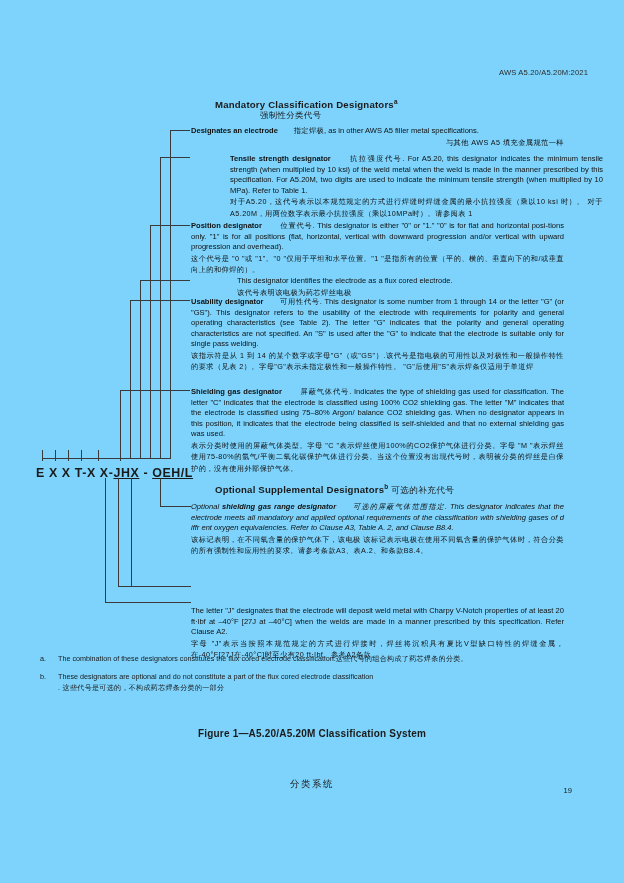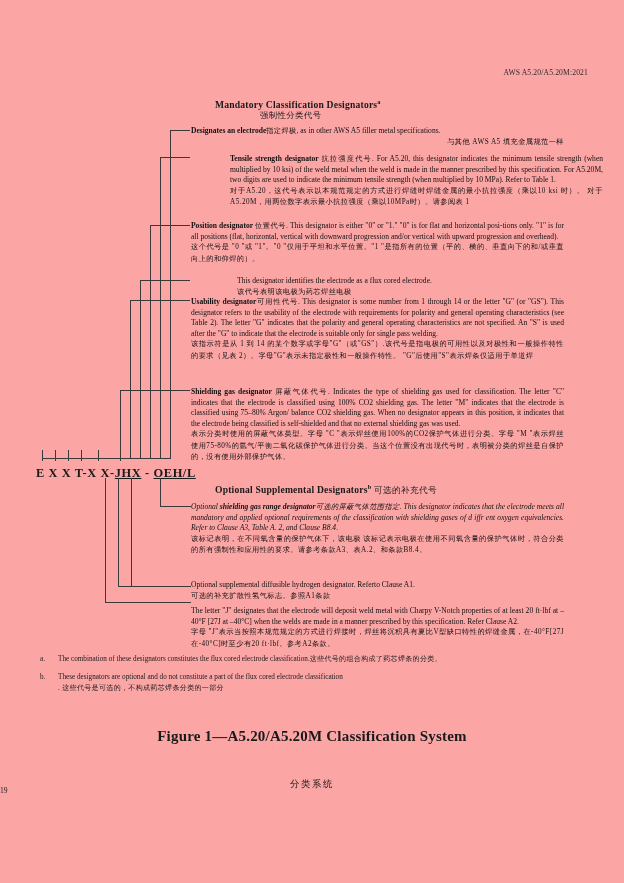--- a/index.html
+++ b/index.html
@@ -11,22 +11,21 @@
     width: 624px;
     height: 883px;
     position: relative;
     font-family: "Liberation Sans", sans-serif;
     color: #1a1a1a;
     overflow: hidden;
   }
   .page {
     position: absolute;
     inset: 0;
-    background: #fca5a5;
-    font-family: Liberation Serif, serif;
+    background: #7dd3fc;
   }
 
   
   .running-head {
     position: absolute;
     top: 68px;
     right: 36px;
     font-size: 7.6px;
     letter-spacing: 0.15px;
     color: #2b2b2b;
@@ -59,20 +58,21 @@
     font-size: 7.55px;
     line-height: 10.6px;
     text-align: justify;
     color: #111;
   }
   .entry b { font-weight: bold; }
   .entry .cn {
     font-size: 7.2px;
     letter-spacing: 0.35px;
     color: #111;
+    padding-left: 16px;
   }
   .entry .cnline {
     display: block;
     font-size: 7.2px;
     line-height: 11.4px;
     letter-spacing: 0.45px;
     text-align: justify;
   }
   .entry.ital { font-style: italic; }
 
@@ -120,39 +120,39 @@
   .fn .cn { font-size: 7px; letter-spacing: 0.35px; }
 
   
   .fig-caption {
     position: absolute;
     top: 728px;
     left: 0;
     width: 624px;
     text-align: center;
     font-weight: bold;
-    font-size: 15px;
+    font-size: 10px;
     letter-spacing: 0.2px;
   }
   .fig-caption-cn {
     position: absolute;
     top: 746px;
     left: 0;
     width: 624px;
     text-align: center;
     font-size: 9.4px;
     letter-spacing: 1.6px;
     margin-top: 32px;
   }
   .page-number {
     position: absolute;
     top: 786px;
     left: 0;
-    width: 620px;
-    text-align: left;
+    width: 572px;
+    text-align: right;
     font-size: 7.6px;
   }
 </style>
 </head>
 <body>
 
 <div class="page">
 
   <div class="running-head">AWS A5.20/A5.20M:2021</div>
 
@@ -235,24 +235,20 @@
   <div class="block-title" style="left:215px; top:483px;">
     <span>Optional Supplemental Designators</span><span class="sup">b</span>
     <span style="font-size:8.6px; font-weight:normal; letter-spacing:0.4px;">可选的补充代号</span>
   </div>
 
   <div class="entry ital" style="left:191px; top:502px; width:373px;">
     <span>Optional </span><b>shielding gas range designator</b><span class="cn">可选的屏蔽气体范围指定</span><span>. This designator indicates that the electrode meets all mandatory and applied optional requirements of the classification with shielding gases of d iffr ent oxygen equivalencies. Refer to Clause A3, Table A. 2, and Clause B8.4.</span>
     <span class="cnline" style="font-style:normal;">该标记表明，在不同氧含量的保护气体下，该电极 该标记表示电极在使用不同氧含量的保护气体时，符合分类的所有强制性和应用性的要求。请参考条款A3、表A.2、和条款B8.4。</span>
   </div>
 
-  <div class="entry" style="left:191px; top:580px; width:373px;">
-    <span>Optional supplemental diffusible hydrogen designator. Referto Clause A1.</span>
-    <span class="cnline">可选的补充扩散性氢气标志。参照A1条款</span>
-  </div>
 
   <div class="entry" style="left:191px; top:606px; width:373px;">
     <span>The letter "J" designates that the electrode will deposit weld metal with Charpy V-Notch properties of at least 20 ft·lbf at –40°F [27J at –40°C] when the welds are made in a manner prescribed by this specification. Refer Clause A2.</span>
     <span class="cnline">字母 "J"表示当按照本规范规定的方式进行焊接时，焊丝将沉积具有夏比V型缺口特性的焊缝金属，在-40°F[27J在-40°C]时至少有20 ft·lbf。参考A2条款。</span>
   </div>
 
   <div class="footnotes">
     <div class="fn">
       <span class="mark">a.</span>
       <span>The combination of these designators constitutes the flux cored electrode classification.</span><span class="cn">这些代号的组合构成了药芯焊条的分类。</span>

